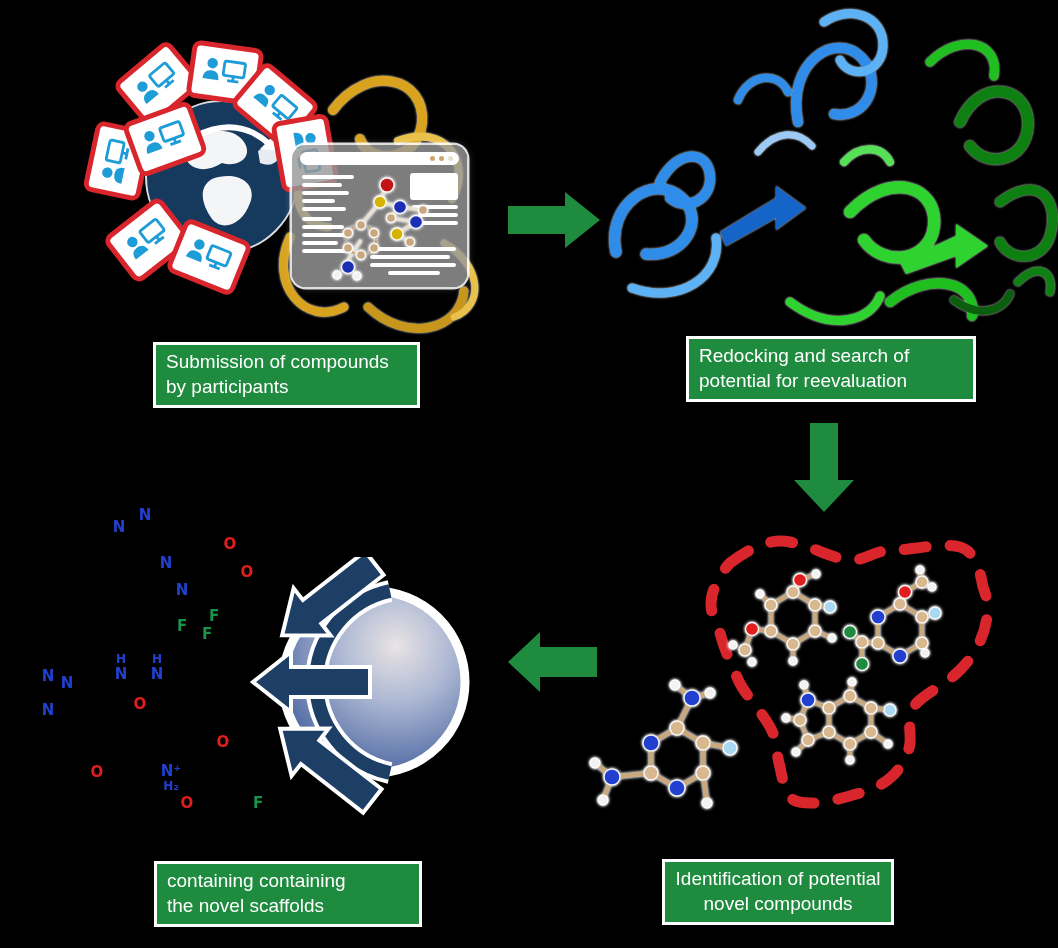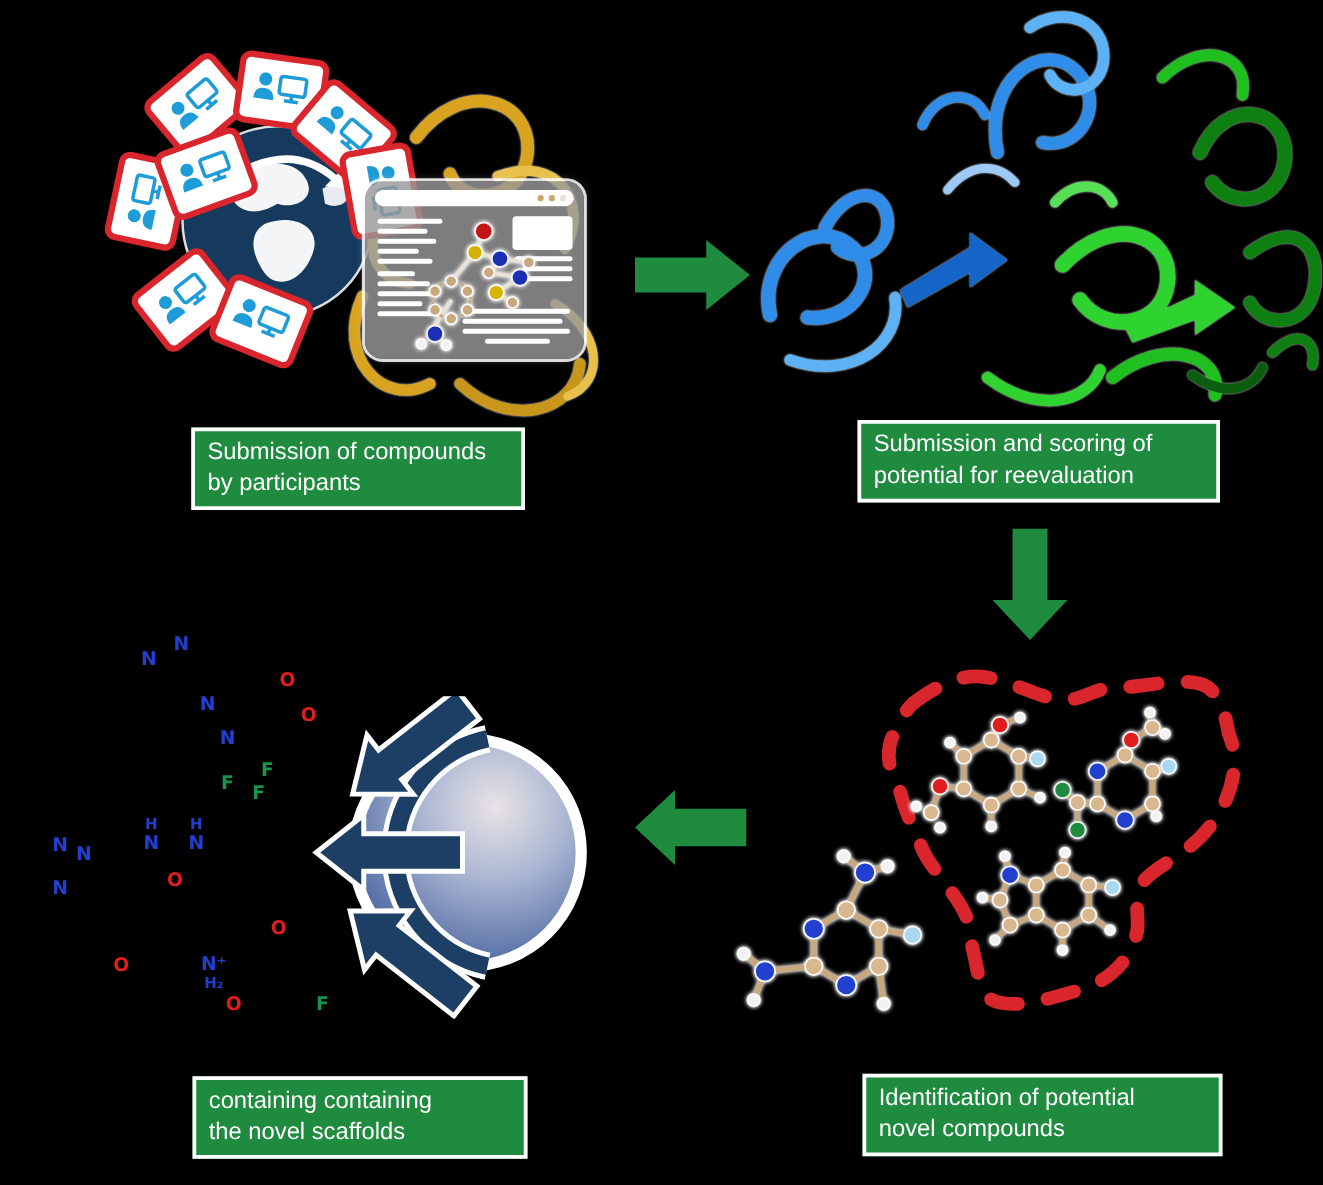--- a/index.html
+++ b/index.html
@@ -208,21 +208,21 @@
       <path d="M332,62 C362,32 402,42 396,76" stroke="#1fbf1f" stroke-width="9"></path>
       <path d="M246,162 C262,144 284,146 292,162" stroke="#55e055" stroke-width="8"></path>
       <path d="M192,302 C232,332 272,322 282,296" stroke="#2fd32f" stroke-width="9"></path>
       <path d="M420,282 C440,262 456,272 452,292" stroke="#0e8012" stroke-width="8"></path>
       <path d="M356,300 C380,318 404,312 412,294" stroke="#0a5e0e" stroke-width="8"></path>
     </g>
     <polygon points="302,262 358,236 358,224 390,246 358,268 358,256 308,274" fill="#2fd32f"></polygon>
   </svg>
 
   <div class="step-label" style="left:686px;top:336px;width:290px;">
-    <div class="line">Submission and scoring of</div>
+    <div class="line">Redocking and search of</div>
     <div class="line">potential for reevaluation</div>
   </div>
 
   <svg class="abs" style="left:792px;top:420px;" width="66" height="95" viewBox="0 0 66 95">
     <polygon points="18,3 46,3 46,60 62,60 32,92 2,60 18,60" fill="#1e8b3e"></polygon>
   </svg>
 
   <svg class="abs" style="left:580px;top:520px;" width="460" height="330" viewBox="0 0 460 330">
 
     <path d="M150,43 C170,28 190,18 210,22 C235,27 250,38 270,40 C285,41 295,30 313,30 C335,30 360,22 380,27 C395,31 400,50 403,67 C407,77 409,87 407,97 C404,120 392,138 380,150 C362,168 340,175 333,188 C327,200 331,212 330,223 C329,230 327,236 323,243 C312,260 298,268 280,273 C263,278 242,284 230,283 C221,283 213,281 210,277 C204,269 202,257 200,247 C197,236 196,224 193,213 C186,197 170,180 162,167 C159,162 158,160 157,157 C150,142 144,128 140,113 C137,106 133,100 132,93 C130,83 131,75 135,67 C139,58 144,49 150,43 Z" fill="none" stroke="#d8262c" stroke-width="11" stroke-linecap="round" stroke-dasharray="22 24"></path>
@@ -322,21 +322,21 @@
           <circle cx="32" cy="257" r="8" fill="#2140cf"></circle>
           <circle cx="15" cy="243" r="5" fill="#f2f2f2"></circle>
             <circle cx="23" cy="280" r="5" fill="#f2f2f2"></circle>
           <circle cx="150" cy="228" r="7" fill="#a9d9f2"></circle>
           <circle cx="127" cy="283" r="5" fill="#f2f2f2"></circle>
         </g>
       </g>
     </g>
   </svg>
 
-  <div class="step-label" style="left:690px;top:859px;width:288px;">
+  <div class="step-label" style="left:662px;top:859px;width:232px;text-align:center;">
     <div class="line">Identification of potential</div>
     <div class="line">novel compounds</div>
   </div>
 
   <svg class="abs" style="left:505px;top:625px;" width="95" height="70" viewBox="0 0 95 70">
     <polygon points="92,22 35,22 35,7 3,37 35,67 35,52 92,52" fill="#1e8b3e"></polygon>
   </svg>
 
   <div class="abs" style="left:0;top:460px;width:520px;height:400px;">
 

